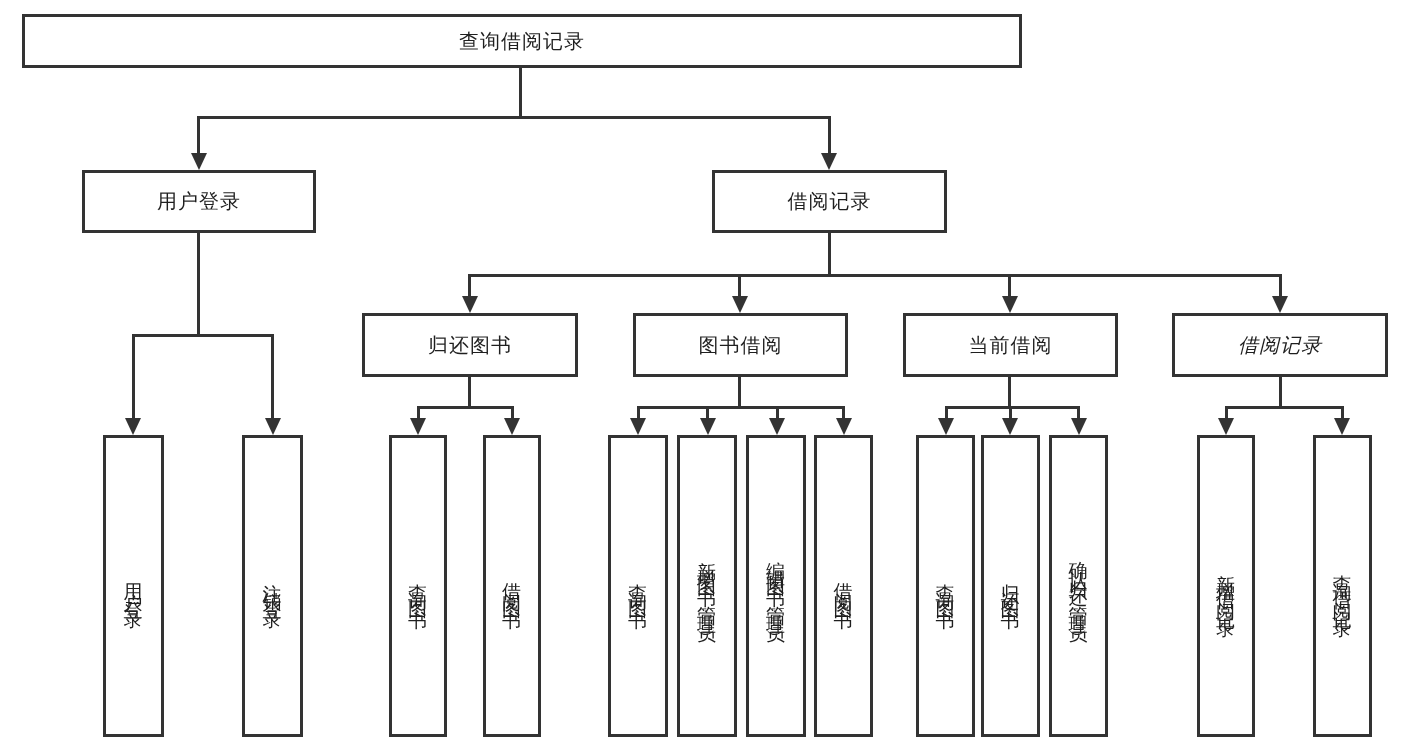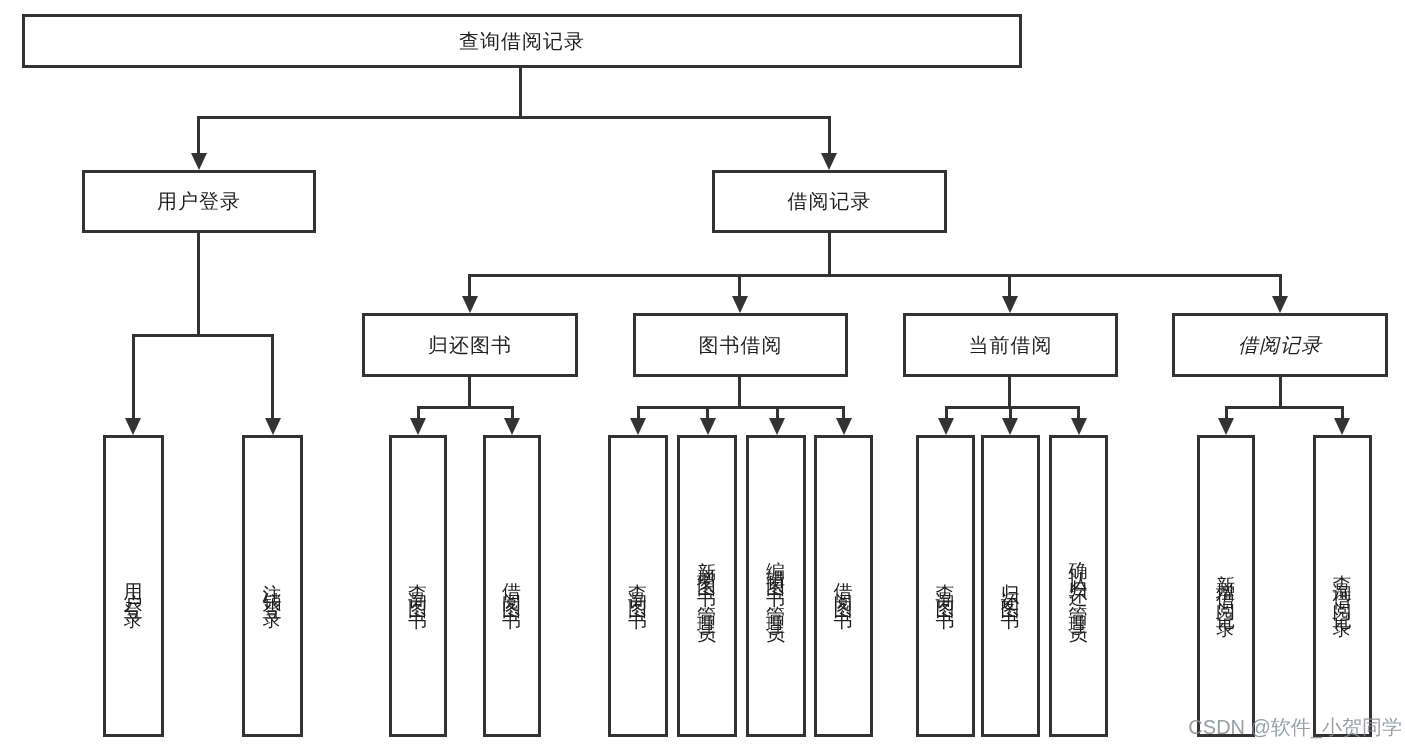--- a/index.html
+++ b/index.html
@@ -184,15 +184,14 @@
     <span>确认归还（管理员）</span>
   </div>
 
   <div class="tallbox" style="left:1197px; top:435px; width:58px; height:302px;">
     <span>新增借阅记录</span>
   </div>
   <div class="tallbox" style="left:1313px; top:435px; width:59px; height:302px;">
     <span>查询借阅记录</span>
   </div>
 
-  <div class="watermark">CSDN @软件_小贺同学</div>
 
 </div>
 
 </body></html>

